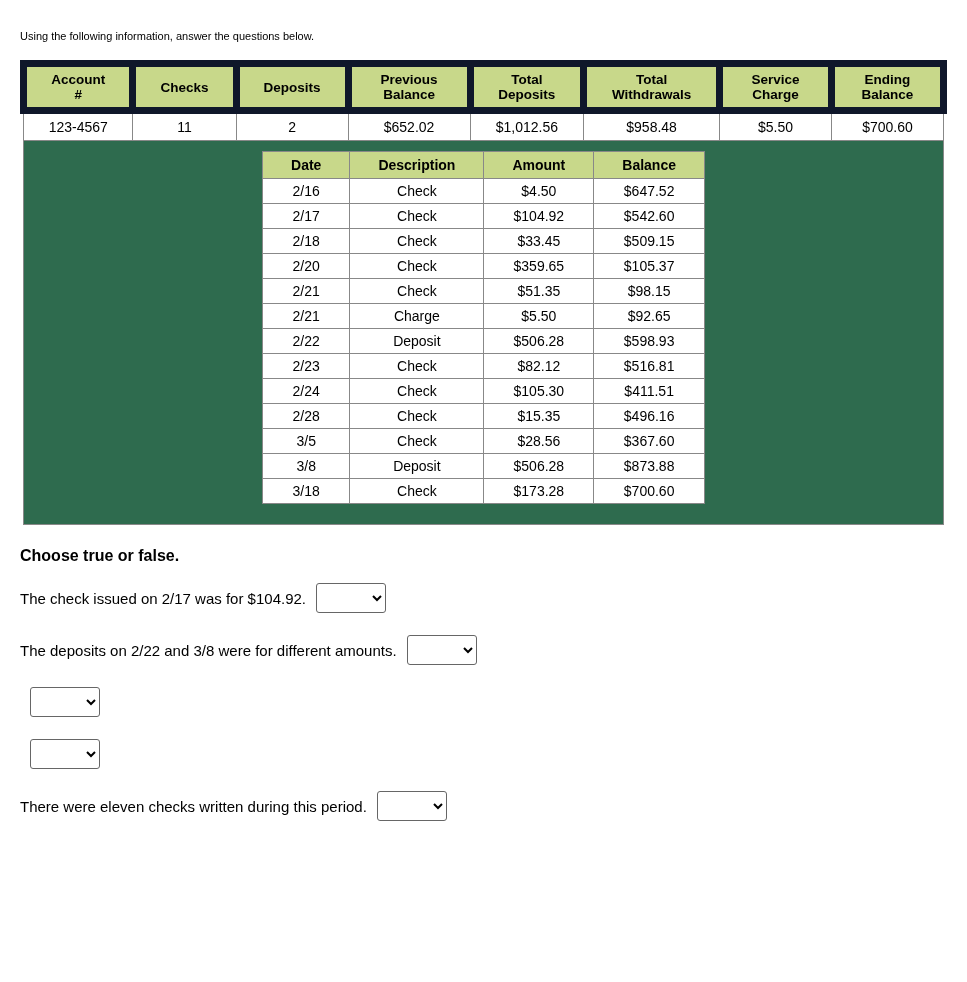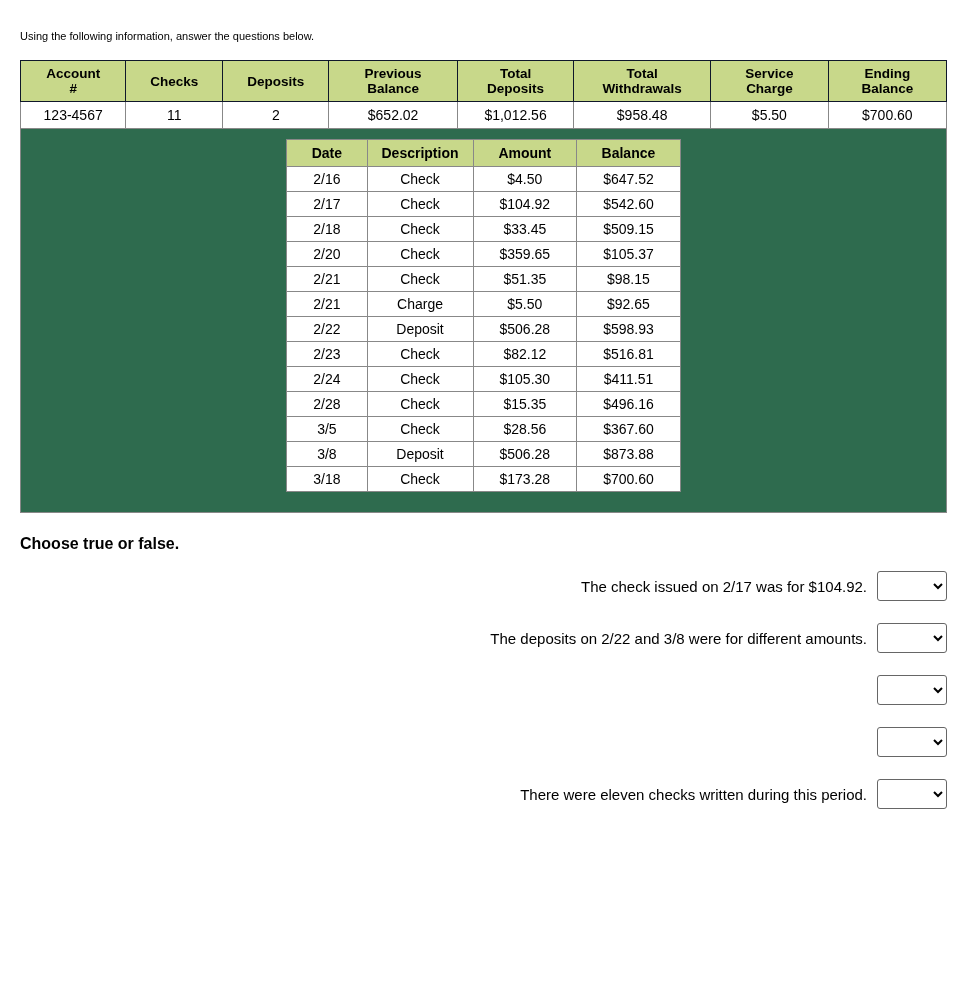--- a/index.html
+++ b/index.html
@@ -15,21 +15,21 @@
       font-size: 11px;
       margin-bottom: 18px;
     }
     .outer-table {
       border-collapse: collapse;
       width: 100%;
       margin-bottom: 22px;
     }
     .outer-table th {
       background: #c8d88a;
-      border: 1px solid #0f172a;
+      border: 7px solid #0f172a;
       padding: 5px 24px;
       font-size: 13.5px;
       font-weight: bold;
       text-align: center;
       color: #000;
     }
     .outer-table td {
       border: 1px solid #888;
       padding: 5px 8px;
       text-align: center;
@@ -44,21 +44,21 @@
       padding: 10px 20px 20px 20px;
     }
     .inner-table {
       border-collapse: collapse;
       background: #fff;
       margin: 0 auto;
     }
     .inner-table th {
       background: #c8d88a;
       border: 1px solid #888;
-      padding: 5px 14px;
+      padding: 5px 28px;
       font-size: 14px;
       font-weight: bold;
       text-align: center;
       color: #000;
     }
     .inner-table td {
       border: 1px solid #888;
       padding: 4px 26px;
       font-size: 14px;
       text-align: center;
@@ -68,21 +68,20 @@
     .section-title {
       font-weight: bold;
       font-size: 16px;
       margin-bottom: 18px;
     }
     .question-row {
       display: flex;
       align-items: center;
       margin-bottom: 22px;
       font-size: 15px;
-      justify-content: flex-end;
     }
     .question-text {
       flex: 0 0 auto;
     }
     .answer-select {
       margin-left: 10px;
       width: 70px;
       height: 30px;
       border: 1.5px solid #666;
       border-radius: 3px;

